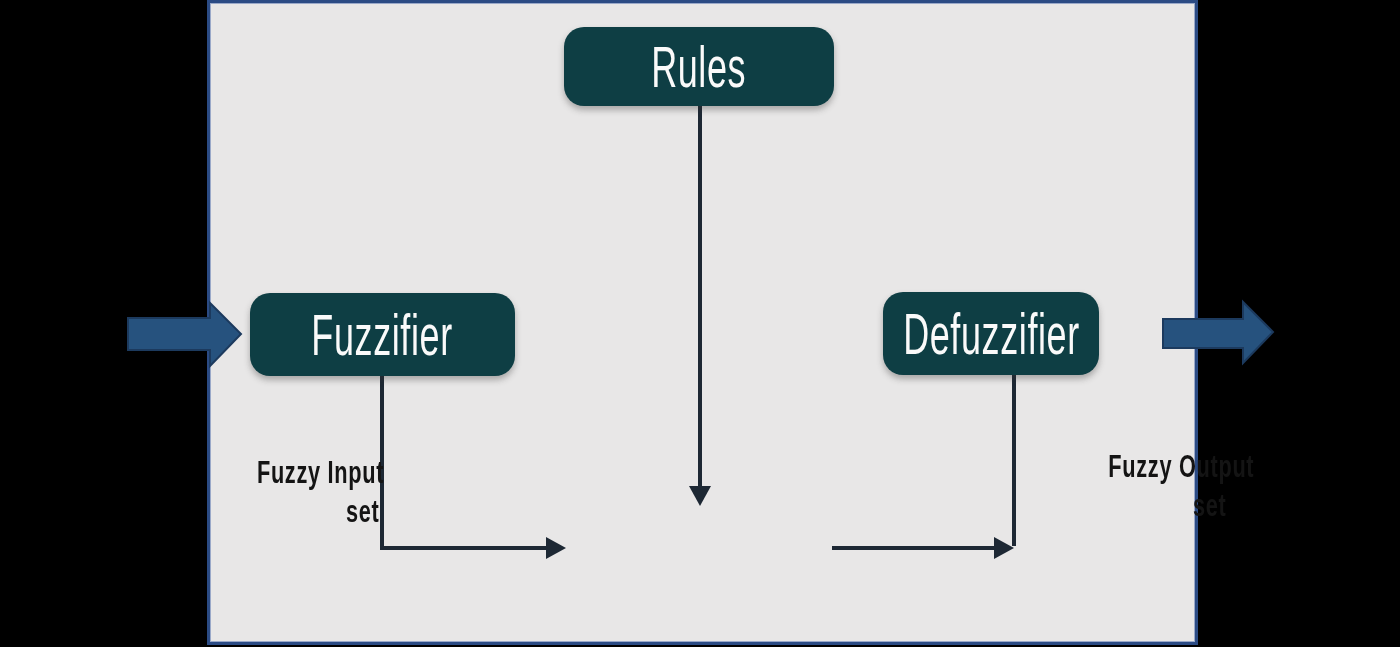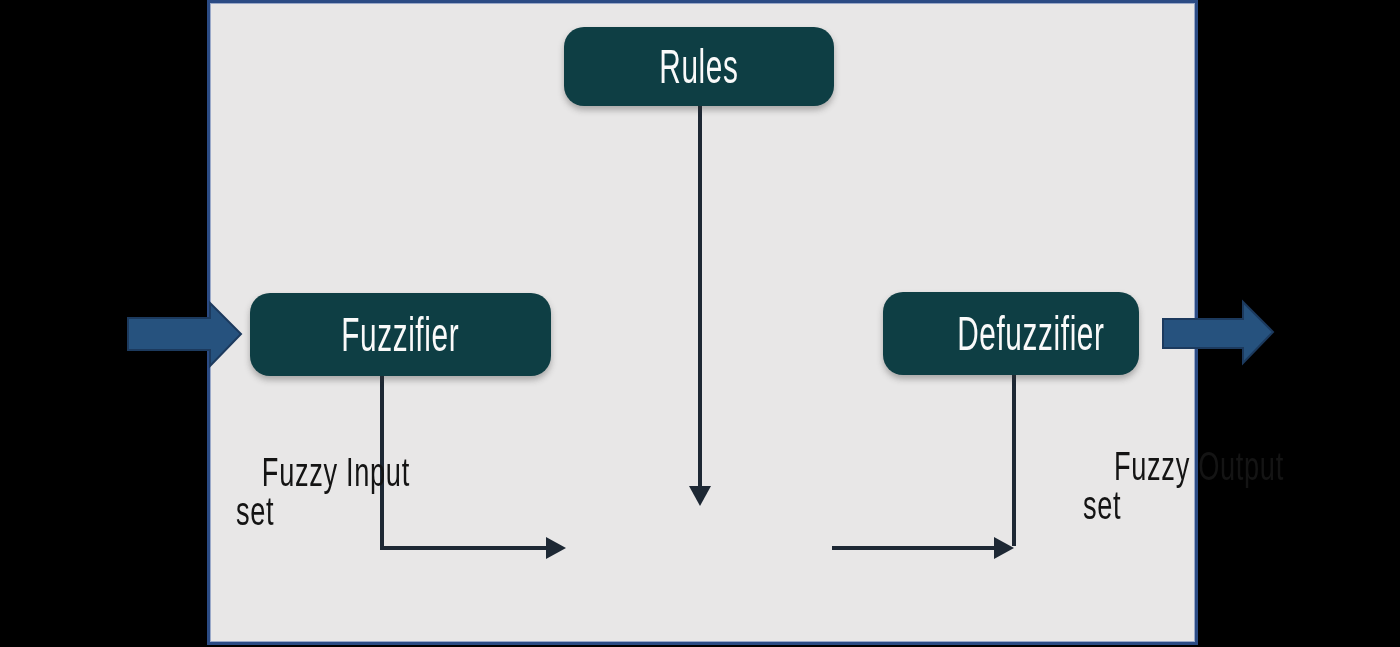--- a/index.html
+++ b/index.html
@@ -37,40 +37,41 @@
     fill:var(--block-arrow-fill);
     stroke:var(--block-arrow-stroke);
     stroke-width:2;
   }
   .box{
     position:absolute;
     background:var(--box-fill);
     border-radius:20px;
     color:var(--box-text);
     display:flex;align-items:center;justify-content:center;
-    font-size:48px;font-weight:400;
+    font-size:58px;font-weight:400;
     box-shadow:0 4px 6px rgba(50,50,50,0.35);
   }
   .cond{
     display:inline-block;
     transform:scaleX(0.62);
     transform-origin:center center;
     white-space:nowrap;
     letter-spacing:1px;
   }
   .box-rules{left:564px;top:27px;width:270px;height:79px;}
-  .box-fuzzifier{left:250px;top:293px;width:301px;height:83px;}
-  .box-defuzzifier{left:883px;top:292px;width:216px;height:83px;padding-left:40px;}
+  .box-fuzzifier{left:250px;top:293px;width:265px;height:83px;}
+  .box-defuzzifier{left:883px;top:292px;width:216px;height:83px;}
   .box-intelligence{left:567px;top:505px;width:266px;height:85px;}
   .annot{
     position:absolute;
     color:var(--label-text);
-    font-size:40px;
-    text-align:left;
+    font-size:32px;
+    text-align:right;
     line-height:39px;
+    font-weight:bold;
   }
   .annot .cond{transform:scaleX(0.68);}
   .annot-input{left:227px;top:453px;width:160px;}
   .annot-output{left:1074px;top:447px;width:160px;}
 </style>
 </head>
 <body>
 
 <div class="stage">
 

